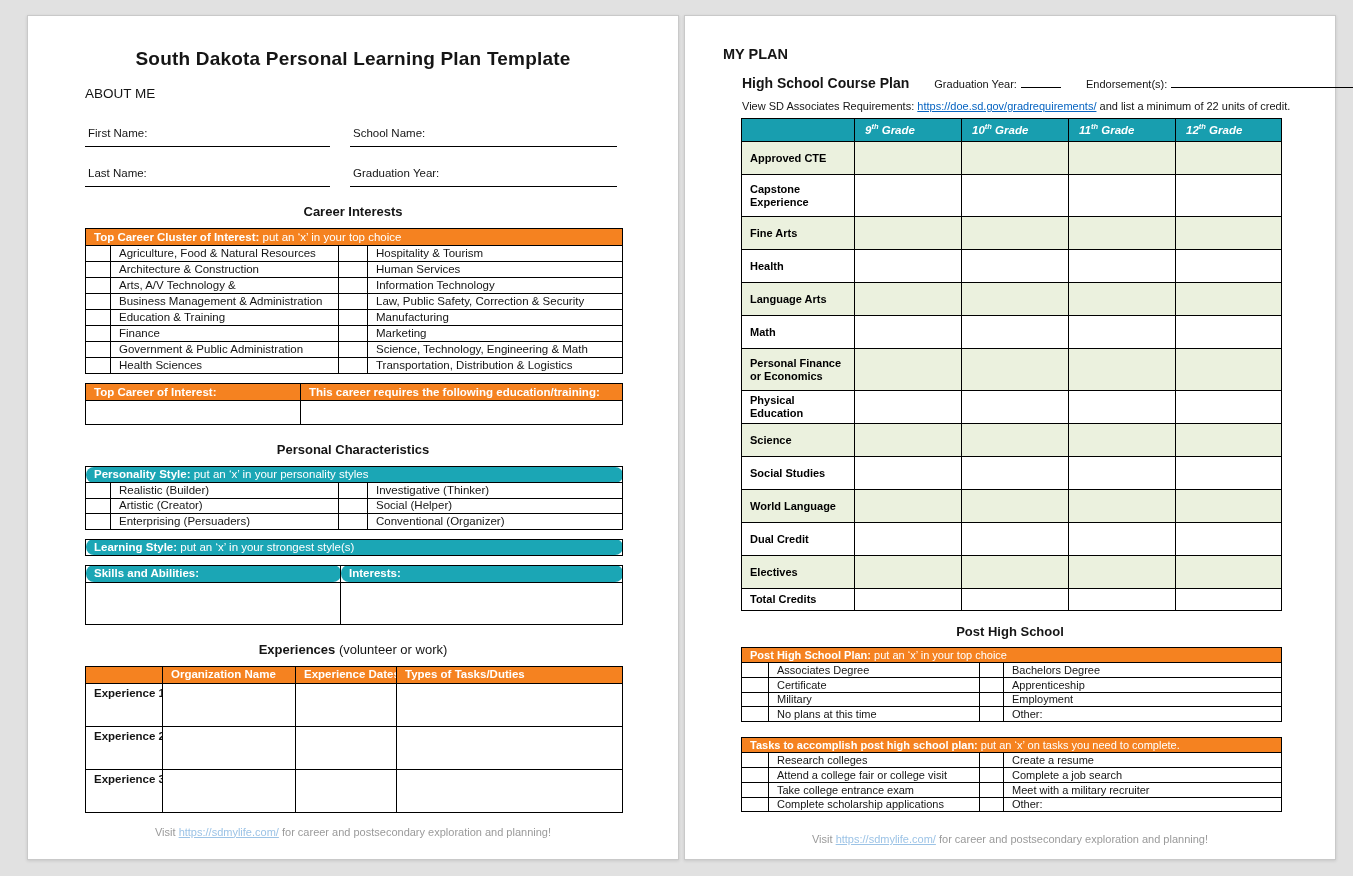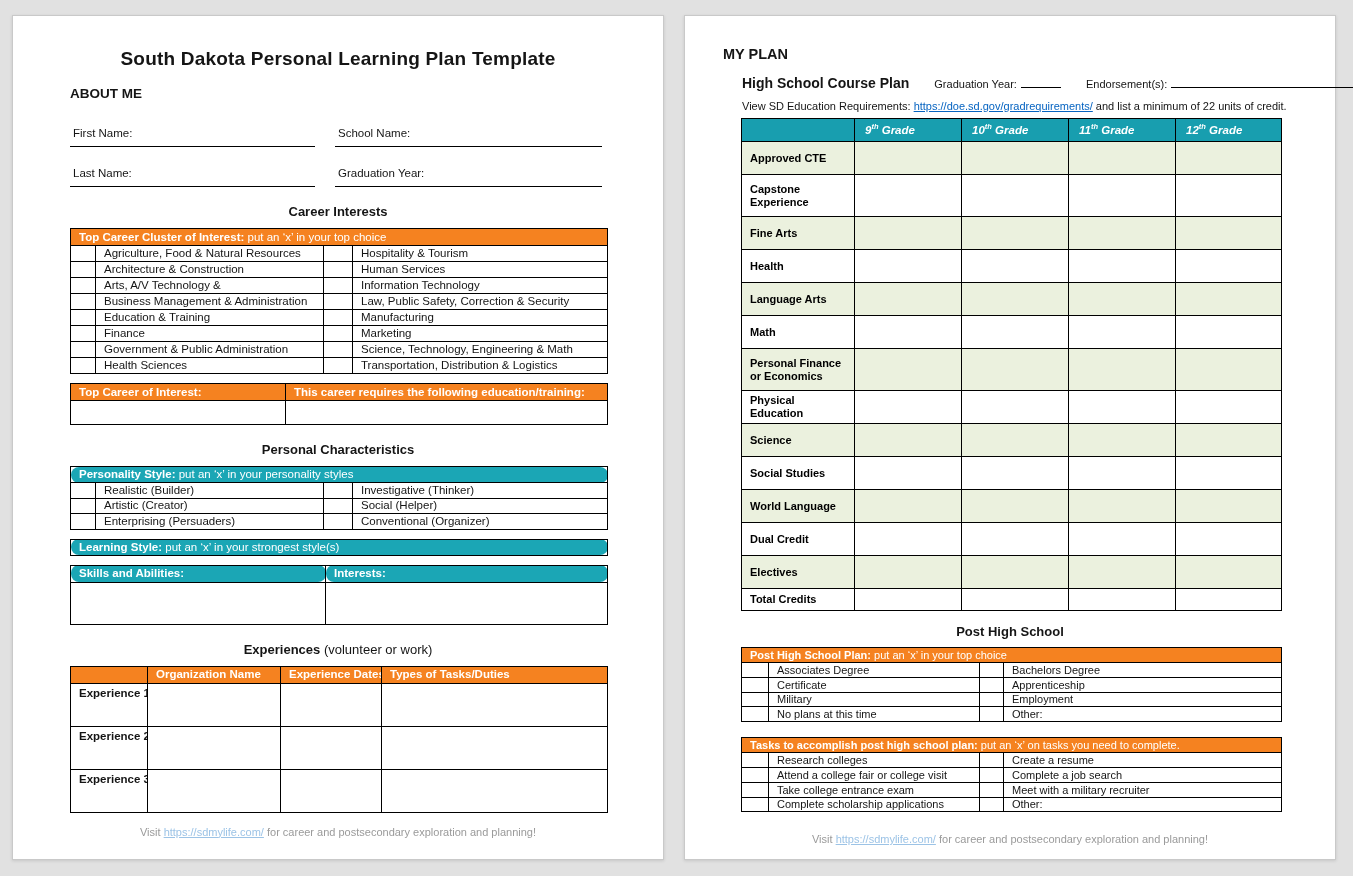--- a/index.html
+++ b/index.html
@@ -6,27 +6,27 @@
   body{
     width:1353px;height:876px;background:#E1E1E1;
     font-family:"Liberation Sans", sans-serif;color:#151515;
     -webkit-font-smoothing:antialiased;
   }
   .canvas{position:relative;width:1353px;height:876px;overflow:hidden;}
   .page{
     position:absolute;top:15px;width:652px;height:845px;background:#fff;
     border:1px solid #C9C9C9;box-sizing:border-box;box-shadow:0 1px 3px rgba(0,0,0,.12);
   }
-  .page1{left:12px;}
+  .page1{left:27px;}
   .page2{left:684px;}
   .p1c{padding:0 57px;}
 
   
   .doc-title{font-size:19px;font-weight:bold;text-align:center;margin:32px 0 0 0;letter-spacing:.2px;}
-  .about-heading{font-size:13.5px;font-weight:bold;margin:16px 0 0 0;}
+  .about-heading{font-size:13.5px;font-weight:normal;margin:16px 0 0 0;}
   .fields{display:grid;grid-template-columns:245px 267px;column-gap:25px;row-gap:13px;margin-top:26px;gap:20px;}
   .field{border-bottom:1px solid #000;padding:0 0 6px 3px;font-size:11.5px;height:13px;cursor:text;}
   .sec-heading{font-size:13px;font-weight:bold;text-align:center;margin:17px 0 0 0;}
   .sec-heading .reg{font-weight:normal;}
 
   table.t{border-collapse:collapse;table-layout:fixed;width:537px;font-size:11.5px;margin-top:9px;}
   table.t td{border:1px solid #000;padding:0 4px 0 8px;line-height:13px;vertical-align:middle;overflow:hidden;white-space:nowrap;}
   table.t td.cb{padding:0;}
   tr.bar td{color:#fff;border:1px solid #000;}
   tr.bar .b{font-weight:bold;}
@@ -294,21 +294,21 @@
   <div class="page page2">
     <div class="myplan">MY PLAN</div>
 
     <div class="courseline">
       <span class="hsc">High School Course Plan</span>
       <span class="lbl2">Graduation Year:</span><span class="blank w40"></span>
       <span class="lbl2">Endorsement(s):</span><span class="blank w205"></span>
     </div>
 
     <div class="reqline">
-      <span>View SD Education Requirements:</span>
+      <span>View SD Associates Requirements:</span>
       <a class="bluelink">https://doe.sd.gov/gradrequirements/</a>
       <span>and list a minimum of 22 units of credit.</span>
     </div>
 
     <table class="course">
       <colgroup>
           <col style="width:113px">
           <col style="width:107px">
           <col style="width:107px">
           <col style="width:107px">

